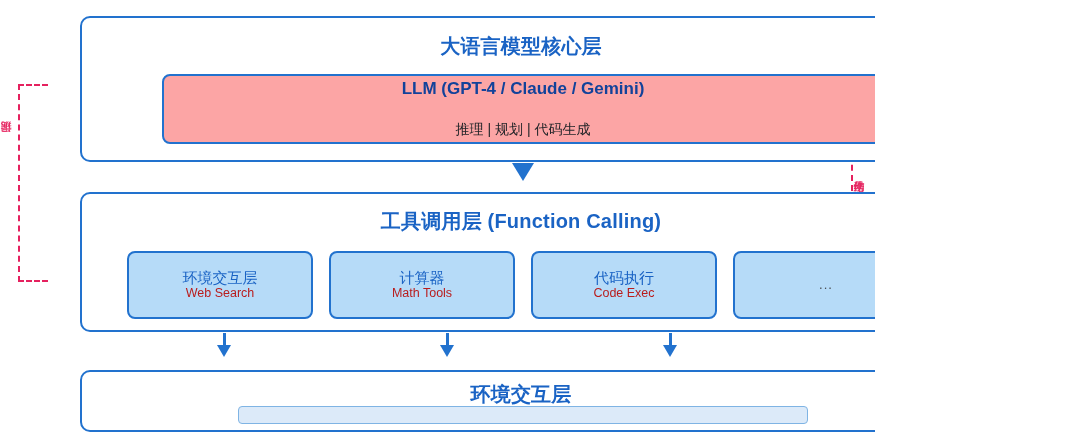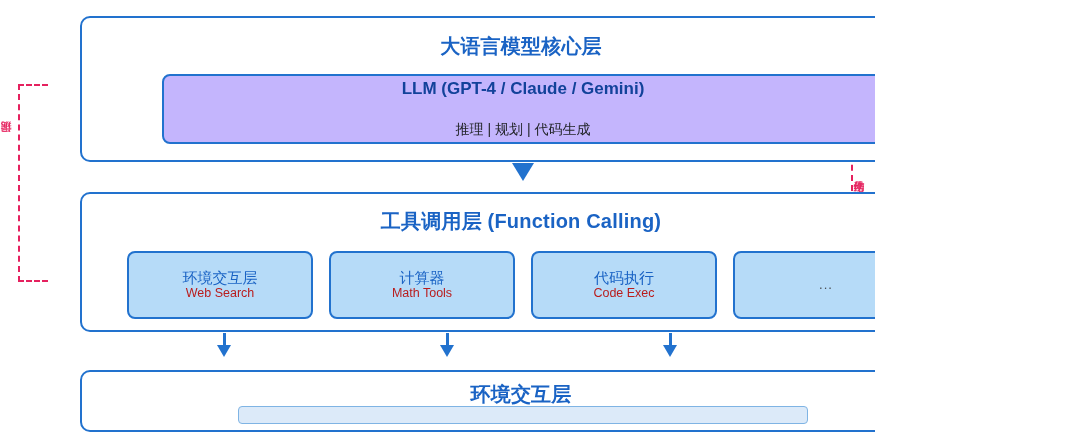--- a/index.html
+++ b/index.html
@@ -45,21 +45,21 @@
   #layer-env .layer-title   { margin-top: 9px; }
 
   
   .llm-card {
     position: absolute;
     left: 80px;
     top: 56px;
     width: 722px;
     height: 70px;
     box-sizing: border-box;
-    background: #c4b5fd;
+    background: #fca5a5;
     border: 2.5px solid #2272ce;
     border-radius: 8px;
     display: flex;
     flex-direction: column;
     align-items: center;
     justify-content: center;
   }
   .llm-title {
     color: #12429a;
     font-weight: bold;

